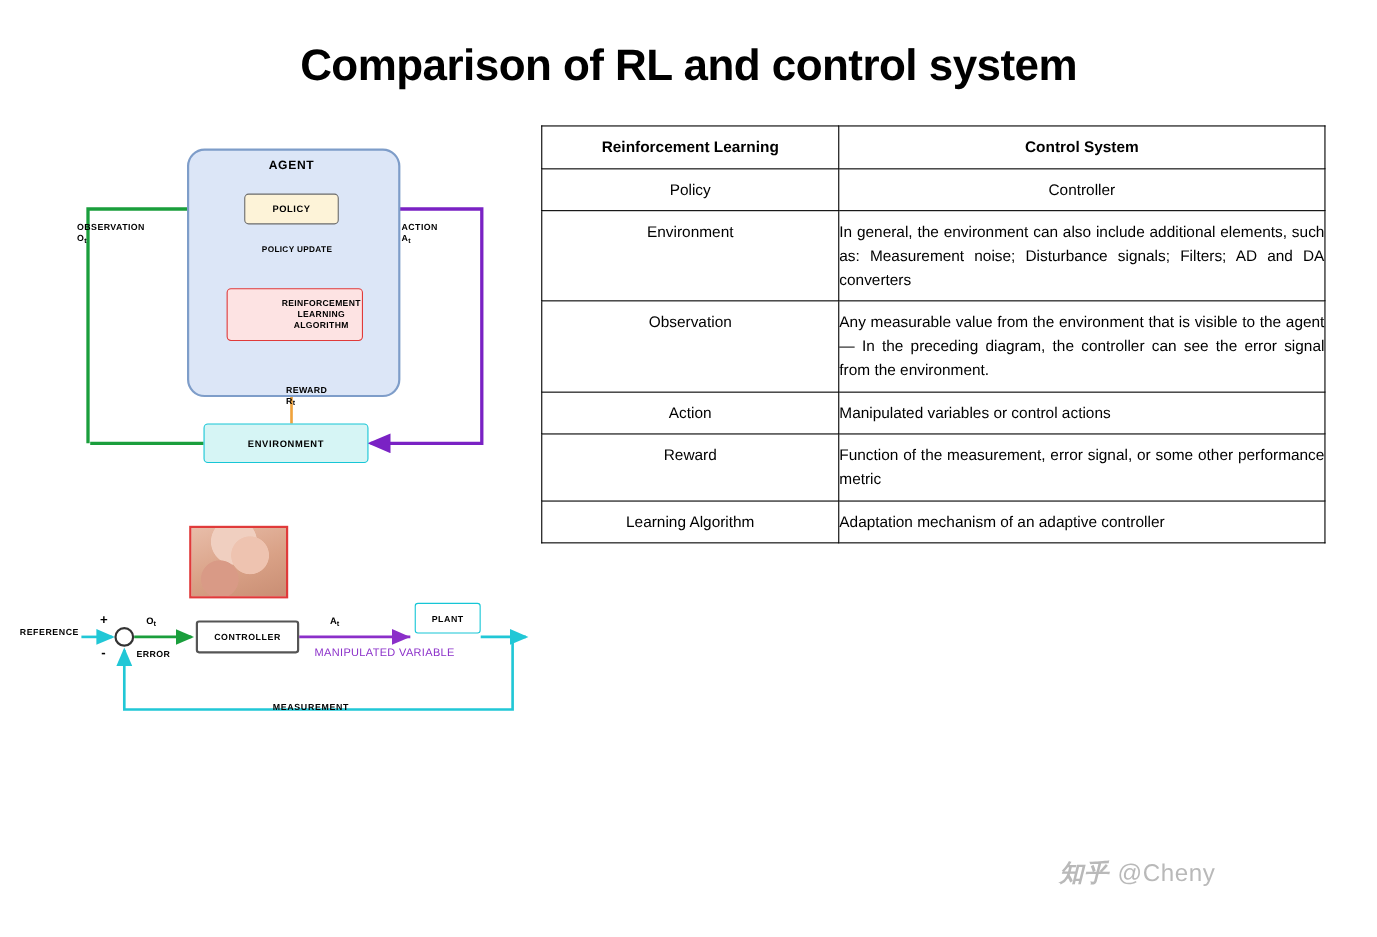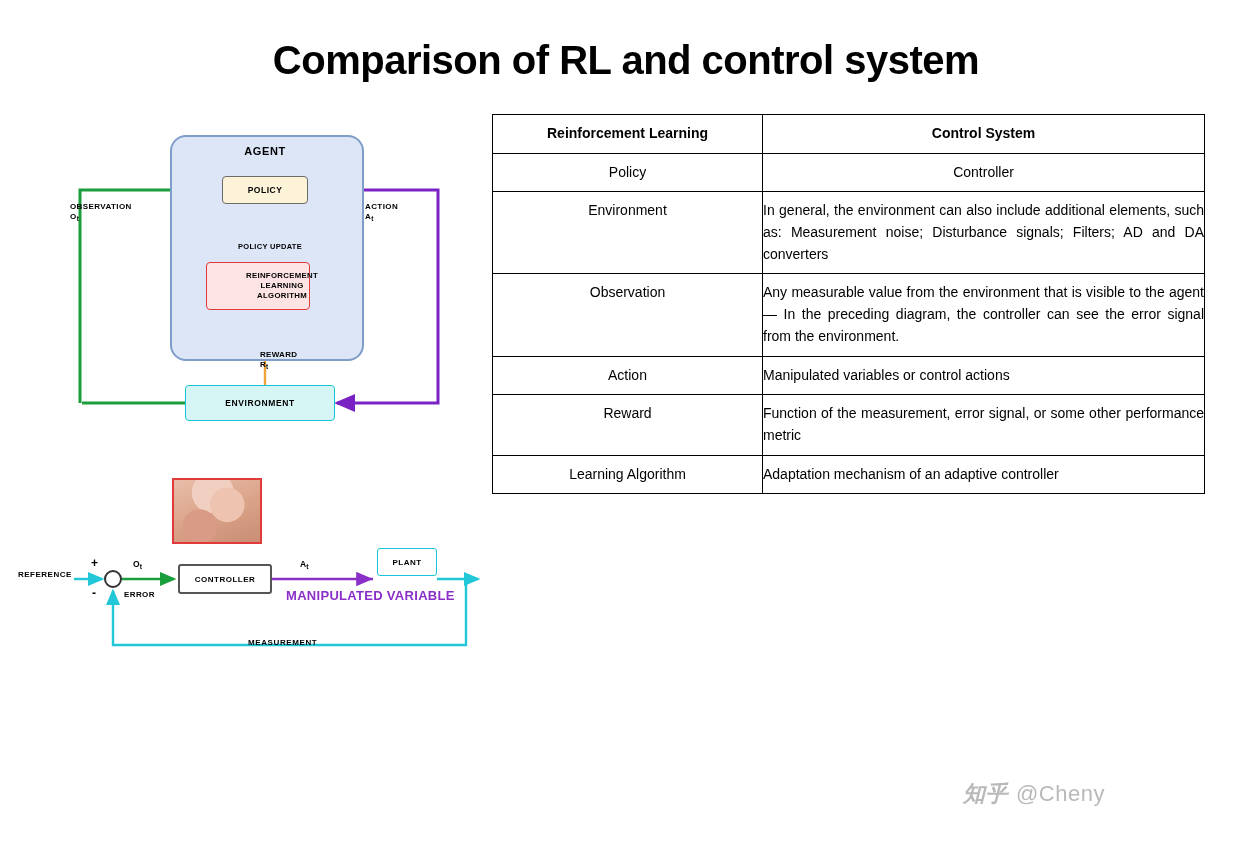--- a/index.html
+++ b/index.html
@@ -85,27 +85,26 @@
   .policy-update-label {
     position: absolute;
     left: 228px;
     top: 112px;
     width: 100px;
     text-align: left;
     font-size: 7.5px;
     font-weight: bold;
     line-height: 1.25;
     letter-spacing: 0.3px;
-    margin-top: 20px;
   }
   .rl-algo-box {
     position: absolute;
     left: 196px;
     top: 152px;
-    width: 104px;
+    width: 124px;
     height: 48px;
     background: #fde3e3;
     border: 1.8px solid #e03a3a;
     border-radius: 4px;
     box-sizing: border-box;
     display: flex;
     align-items: center;
     justify-content: center;
     text-align: center;
     font-size: 7.8px;
@@ -270,22 +269,22 @@
     position: absolute;
     left: 300px;
     top: 99px;
     font-size: 8.5px;
     font-weight: bold;
   }
   .manipulated-label {
     position: absolute;
     left: 286px;
     top: 128px;
-    font-size: 13px;
-    font-weight: bold;
+    font-size: 10px;
+    font-weight: normal;
     color: #8b2fc9;
     line-height: 1.25;
     letter-spacing: 0.3px;
   }
   .plant-box {
     position: absolute;
     left: 377px;
     top: 88px;
     width: 60px;
     height: 28px;

